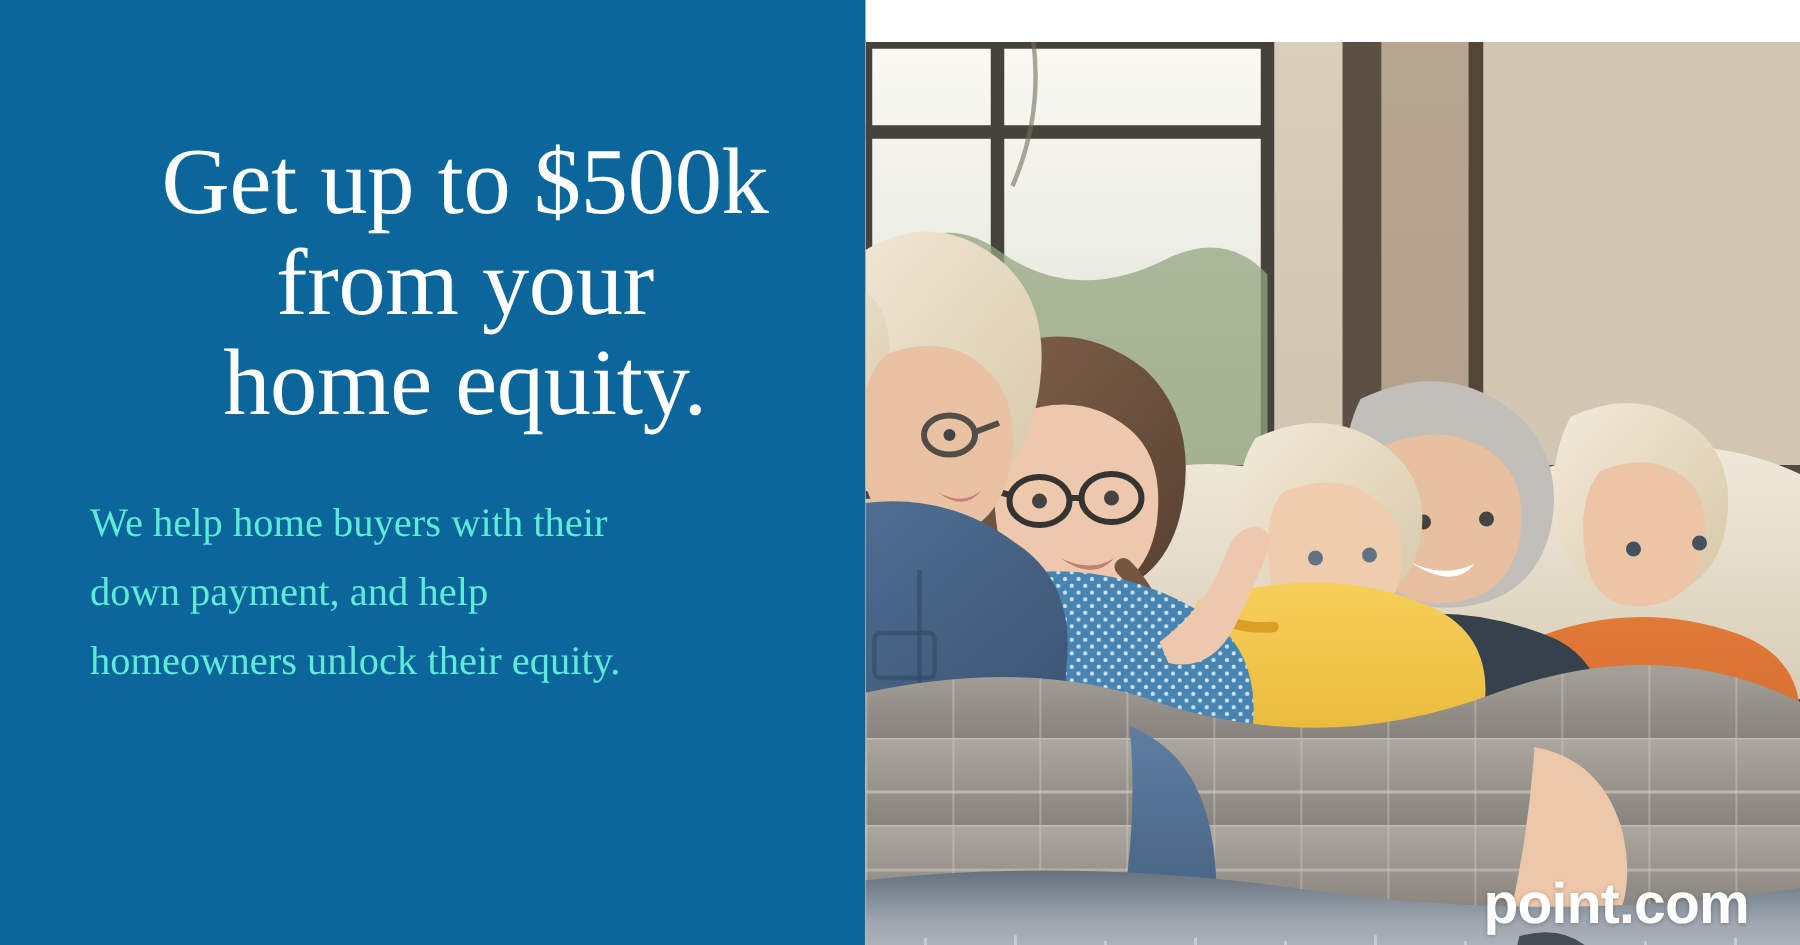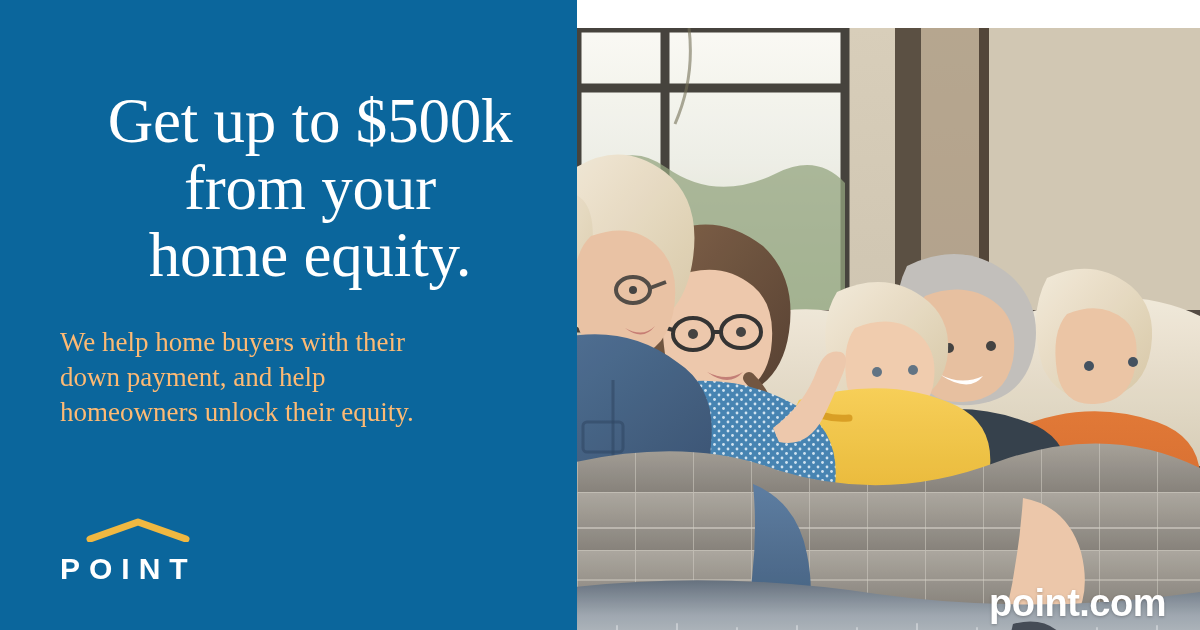--- a/index.html
+++ b/index.html
@@ -40,22 +40,22 @@
     text-align:center;
   }
 
   #subhead {
     position:absolute;
     left:60px; top:325px;
     width:450px;
     font-family:"Liberation Serif", "DejaVu Serif", serif;
     font-weight:400;
     font-size:27px;
-    line-height:35px;
-    color:#fdba74;
+    line-height:46px;
+    color:#5eead4;
     white-space:pre-line;
   }
 
   
   #logo {
     position:absolute;
     left:60px; top:518px;
     width:200px;
   }
   #logo-chevron {
@@ -104,28 +104,20 @@
   <section id="left-panel">
 
     <h1 id="headline">Get up to $500k
 from your
 home equity.</h1>
 
     <p id="subhead">We help home buyers with their
 down payment, and help
 homeowners unlock their equity.</p>
 
-    <div id="logo">
-      <span id="logo-chevron">
-        <svg width="104" height="24" viewBox="0 0 104 24" aria-hidden="true">
-          <path d="M4 21 L52 4 L100 21" fill="none" stroke="#F0B841" stroke-width="7" stroke-linecap="round" stroke-linejoin="round"></path>
-        </svg>
-      </span>
-      <span id="logo-wordmark">POINT</span>
-    </div>
   </section>
 
   <section id="photo">
     <svg viewBox="0 0 623 630" preserveAspectRatio="xMidYMid slice" aria-hidden="true">
       <defs>
         <linearGradient id="gWall" x1="0" y1="0" x2="0" y2="1">
           <stop offset="0" stop-color="#D6CDB9"></stop>
           <stop offset="1" stop-color="#C3BAA6"></stop>
         </linearGradient>
         <linearGradient id="gWin" x1="0" y1="0" x2="0" y2="1">

